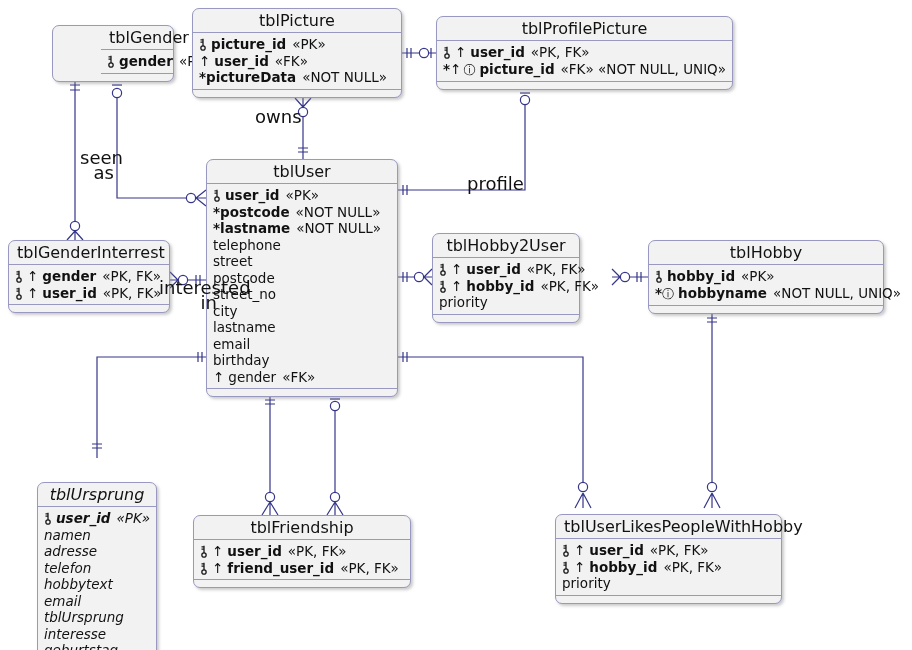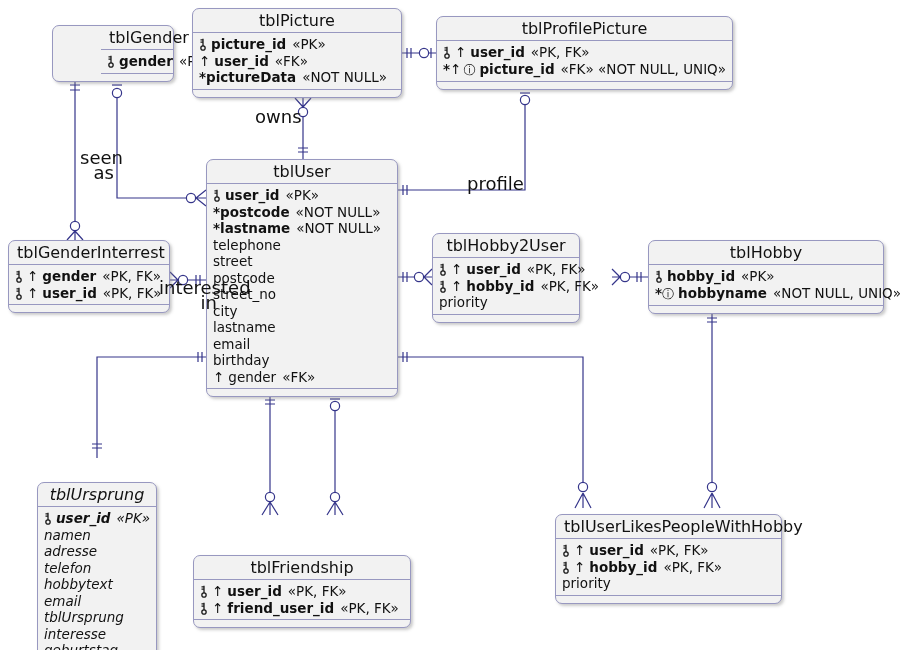--- a/index.html
+++ b/index.html
@@ -269,21 +269,21 @@
     <div class="row"><span class="nm">telefon</span></div>
     <div class="row"><span class="nm">hobbytext</span></div>
     <div class="row"><span class="nm">email</span></div>
     <div class="row"><span class="nm">tblUrsprung</span></div>
     <div class="row"><span class="nm">interesse</span></div>
     <div class="row"><span class="nm">geburtstag</span></div>
   </div>
   <div class="efoot"></div>
 </div>
 
-<div class="entity" style="left:193px;top:515px;width:218px;margin-top:40px;">
+<div class="entity" style="left:193px;top:515px;width:218px;">
   <div class="etitle">tblFriendship</div>
   <div class="ebody">
     <div class="row">
       <svg class="key" viewBox="0 0 9 15">
           <circle cx="4.5" cy="11.6" r="2.5"></circle>
           <path d="M4.5 9.1V1M4.5 2.2H1.6M4.5 4.8H1.6"></path>
         </svg><span class="ic ar">↑</span><span class="nm b">user_id</span><span class="st">«PK, FK»</span>
     </div>
     <div class="row">
       <svg class="key" viewBox="0 0 9 15">

